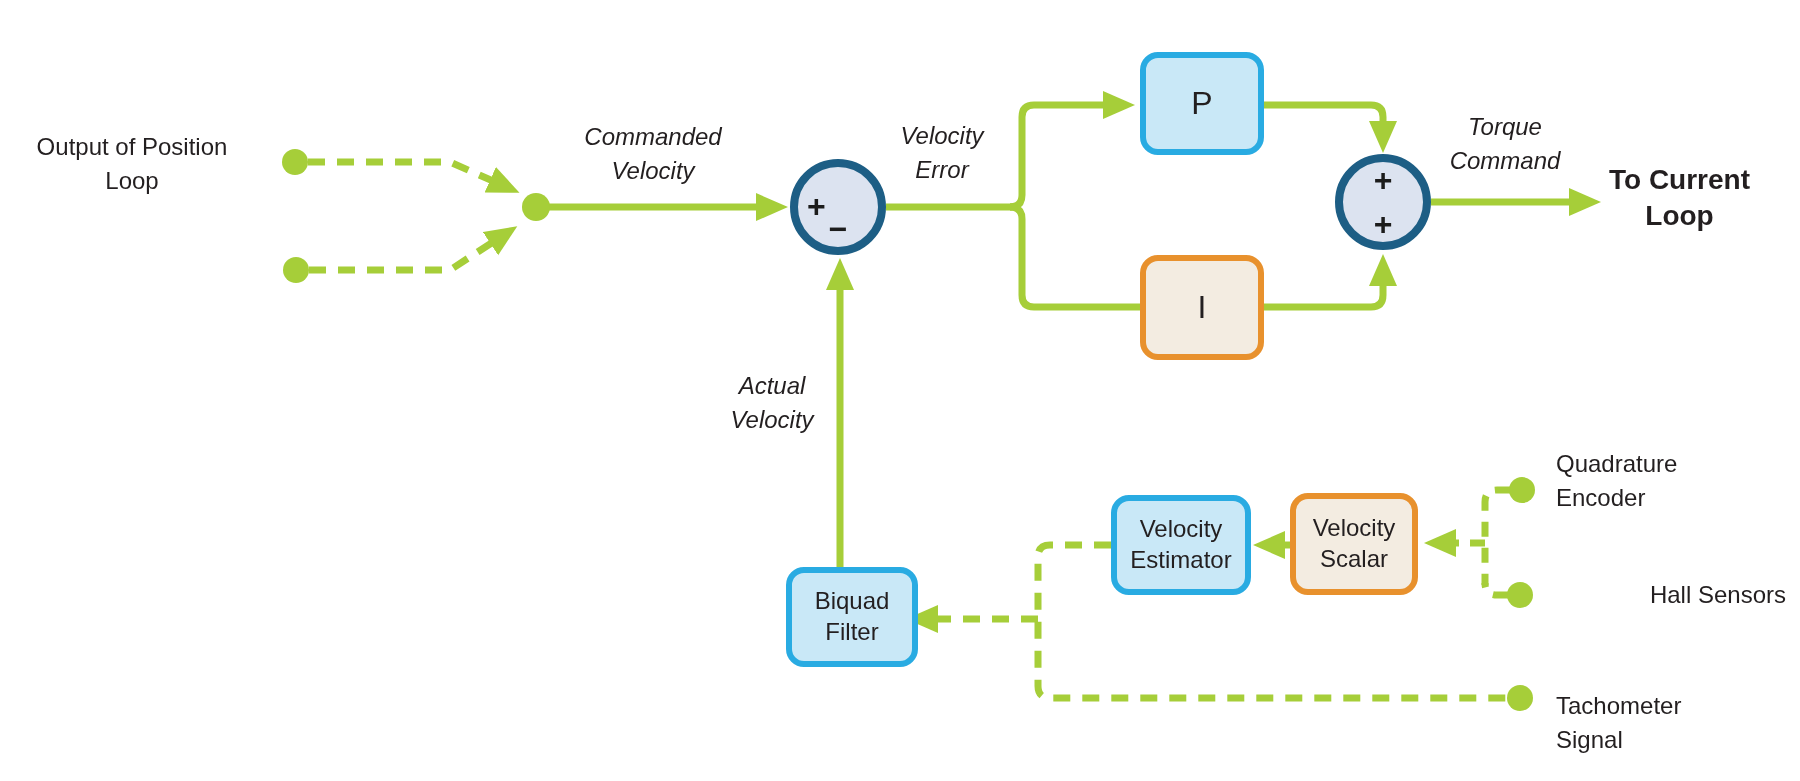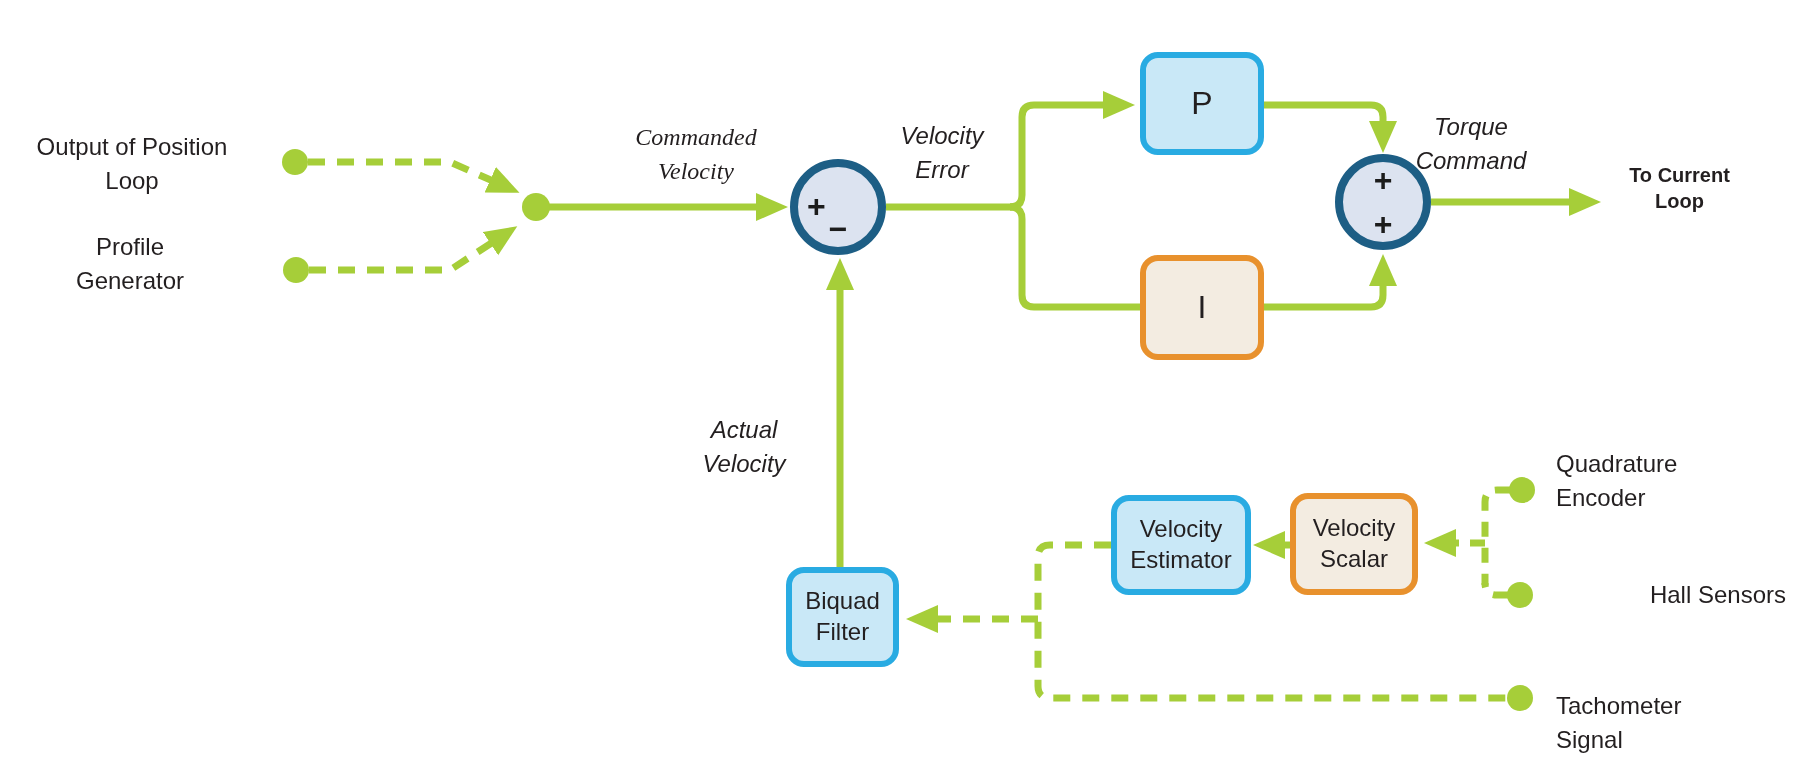--- a/index.html
+++ b/index.html
@@ -12,21 +12,21 @@
     overflow:hidden;
   }
   .wires{position:absolute;left:0;top:0;}
   .lbl{
     position:absolute;
     font-size:24px;line-height:1.42;
     text-align:center;white-space:pre-line;
     color:#231f20;
   }
   .lbl.italic{font-style:italic;}
-  .lbl.bold{font-weight:bold;font-size:20px;line-height:1.3;}
+  .lbl.bold{font-weight:bold;font-size:28px;line-height:1.3;}
   .lbl.leftalign{text-align:left;}
   .block{
     position:absolute;box-sizing:border-box;
     display:flex;align-items:center;justify-content:center;
     text-align:center;white-space:pre-line;
     font-size:24px;line-height:1.28;
     border-radius:18px;color:#231f20;
   }
   .block.blue{border:6px solid #29abe2;background:#c9e8f7;}
   .block.orange{border:6px solid #e8912d;background:#f3ece1;}
@@ -93,40 +93,38 @@
     <span class="sign pos-left">+</span>
     <span class="sign pos-bottom">−</span>
   </div>
   <div class="sum" style="left:1335px;top:154px;">
     <span class="sign pos-top">+</span>
     <span class="sign pos-bottom">+</span>
   </div>
 
   <div class="block blue letter" style="left:1140px;top:52px;width:124px;height:103px;">P</div>
   <div class="block orange letter" style="left:1140px;top:255px;width:124px;height:105px;">I</div>
-  <div class="block blue" style="left:786px;top:567px;width:113px;height:100px;">Biquad
+  <div class="block blue" style="left:786px;top:567px;width:132px;height:100px;">Biquad
 Filter</div>
   <div class="block blue" style="left:1111px;top:495px;width:140px;height:100px;">Velocity
 Estimator</div>
   <div class="block orange" style="left:1290px;top:493px;width:128px;height:102px;">Velocity
 Scalar</div>
 
   <div class="lbl" style="left:12px;top:130px;width:240px;">Output of Position
 Loop</div>
-  <div class="lbl" style="left:40px;top:230px;width:180px;">Profile
-Generator</div>
-  <div class="lbl italic" style="left:596px;top:120px;width:200px;font-family:Liberation Serif, serif;">Commanded
+  <div class="lbl italic" style="left:553px;top:120px;width:200px;">Commanded
 Velocity</div>
   <div class="lbl italic" style="left:862px;top:119px;width:160px;">Velocity
 Error</div>
-  <div class="lbl italic" style="left:1371px;top:110px;width:200px;">Torque
+  <div class="lbl italic" style="left:1405px;top:110px;width:200px;">Torque
 Command</div>
   <div class="lbl bold" style="left:1592px;top:162px;width:175px;">To Current
 Loop</div>
-  <div class="lbl italic" style="left:664px;top:369px;width:160px;margin-top:44px;">Actual
+  <div class="lbl italic" style="left:692px;top:369px;width:160px;">Actual
 Velocity</div>
   <div class="lbl leftalign" style="left:1556px;top:447px;width:220px;">Quadrature
 Encoder</div>
   <div class="lbl leftalign" style="left:1556px;top:578px;width:230px;text-align:right;">Hall Sensors</div>
   <div class="lbl leftalign" style="left:1556px;top:660px;width:220px;margin-top:29px;">Tachometer
 Signal</div>
 
 </div>
 
 </body></html>

